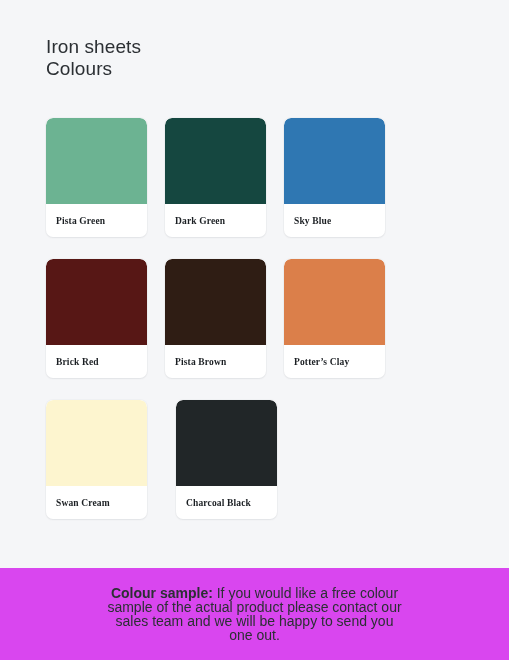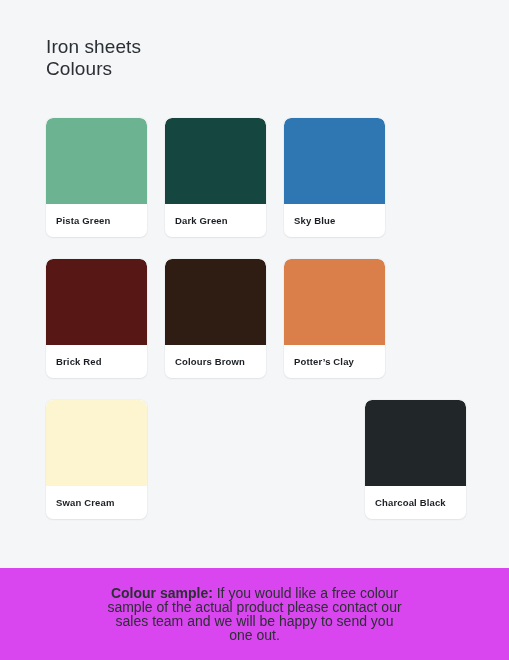--- a/index.html
+++ b/index.html
@@ -34,21 +34,21 @@
   #grid {
     position:absolute;
     left:46px; top:118px;
     width:420px;
   }
   .row {
     display:flex;
     gap:18px;
     margin-bottom:22px;
   }
-  .row.centered { justify-content:space-between;gap:29px; }
+  .row.centered { justify-content:flex-start;gap:29px; }
   .card {
     width:101px;
     border-radius:7px;
     background:#ffffff;
     overflow:hidden;
     box-shadow:0 1px 2px rgba(16,24,40,.06), 0 0 0 1px rgba(16,24,40,.025);
     display:flex;
     flex-direction:column;
   }
   .swatch {
@@ -59,20 +59,21 @@
   .label {
     height:33px;
     display:flex;
     align-items:center;
     padding:0 10px;
     font-size:9.5px;
     font-weight:700;
     color:#1b1f23;
     letter-spacing:.15px;
     white-space:nowrap;
+    font-family:Liberation Serif, serif;
   }
   #footer {
     position:absolute;
     left:0; top:586px;
     width:509px;
     padding:0 105px;
     text-align:center;
     font-size:14px;
     line-height:14px;
     color:#2b2f33;
@@ -106,21 +107,21 @@
       </div>
     </div>
 
     <div class="row">
       <div class="card">
         <div class="swatch" style="background: rgb(87, 23, 21);"></div>
         <div class="label">Brick Red</div>
       </div>
       <div class="card">
         <div class="swatch" style="background: rgb(47, 29, 20);"></div>
-        <div class="label">Colours Brown</div>
+        <div class="label">Pista Brown</div>
       </div>
       <div class="card">
         <div class="swatch" style="background: rgb(219, 127, 74);"></div>
         <div class="label">Potter’s Clay</div>
       </div>
     </div>
 
     <div class="row centered">
       <div class="card">
         <div class="swatch" style="background: rgb(253, 245, 207);"></div>

